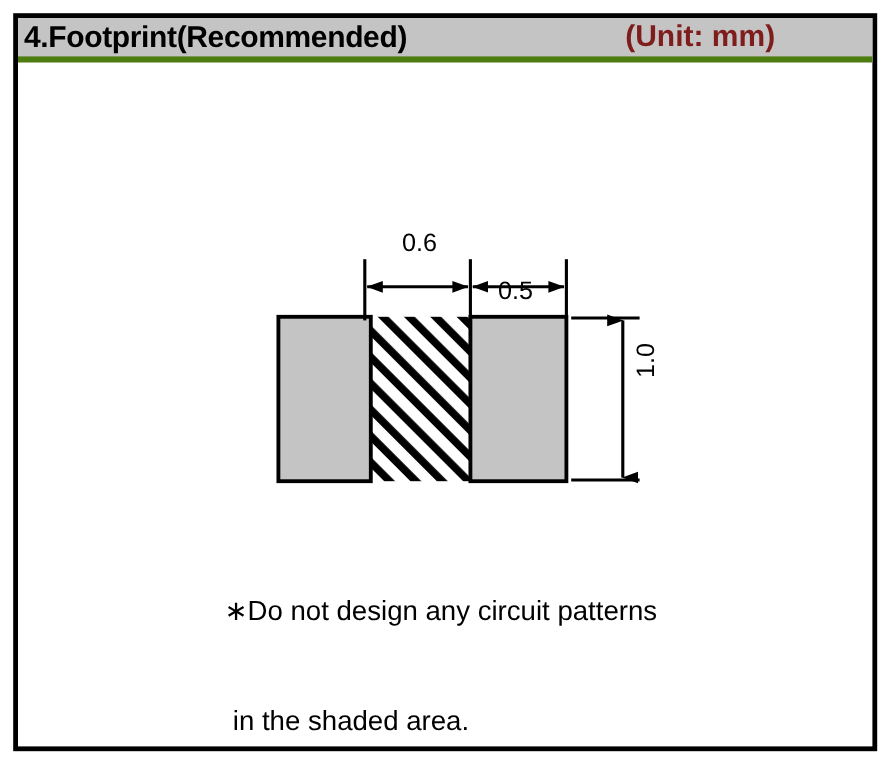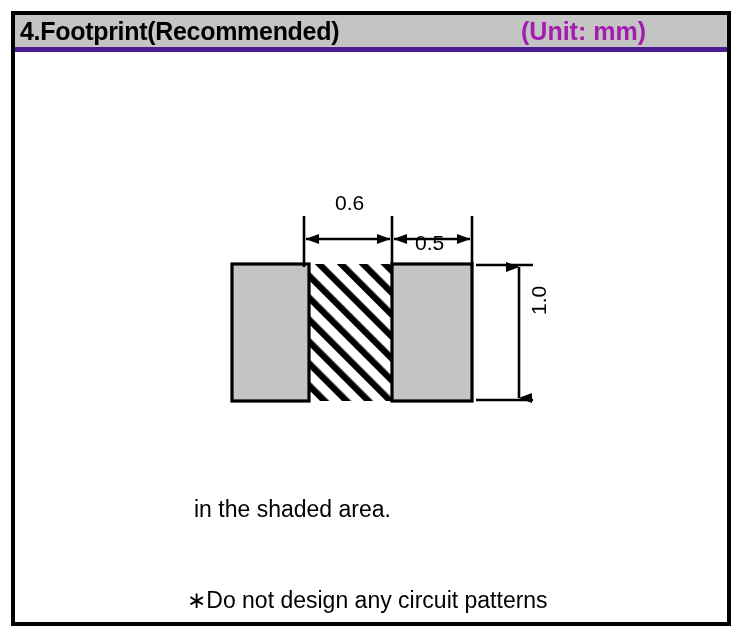--- a/index.html
+++ b/index.html
@@ -26,40 +26,40 @@
     background: #ffffff;
   }
 
   #title-bar {
     position: absolute;
     left: 0;
     top: 0;
     width: 100%;
     height: 37px;
     background: #c4c4c4;
-    border-bottom: 5px solid #4c1d95;
+    border-bottom: 5px solid #4d7c0f;
     box-sizing: border-box;
     display: flex;
     align-items: center;
   }
 
   #title-text {
     font-size: 25px;
     font-weight: bold;
     color: #000000;
     margin-left: 5px;
     letter-spacing: -0.3px;
     white-space: nowrap;
     line-height: 1;
   }
 
   #unit-text {
     font-size: 25px;
     font-weight: bold;
-    color: #a21caf;
+    color: #7f1d1d;
     position: absolute;
     left: 506px;
     top: 50%;
     transform: translateY(-50%);
     white-space: nowrap;
     line-height: 1;
   }
 
   #canvas {
     position: absolute;
@@ -160,18 +160,18 @@
 
     
     <span class="dim-label" style="left:320px; top:140px;">0.6</span>
 
     <span class="dim-label" style="left:400px; top:140px;margin-top:40px;">0.5</span>
 
     <span class="dim-label" style="left:513px; top:263px; transform: rotate(-90deg); transform-origin: left top;">1.0</span>
 
     
     <div id="note">
+      <div id="note-line1">∗Do not design any circuit patterns</div>
       <div id="note-line2">in the shaded area.</div>
-      <div id="note-line1">∗Do not design any circuit patterns</div>
     </div>
 
   </div>
 </div>
 
 </body></html>

